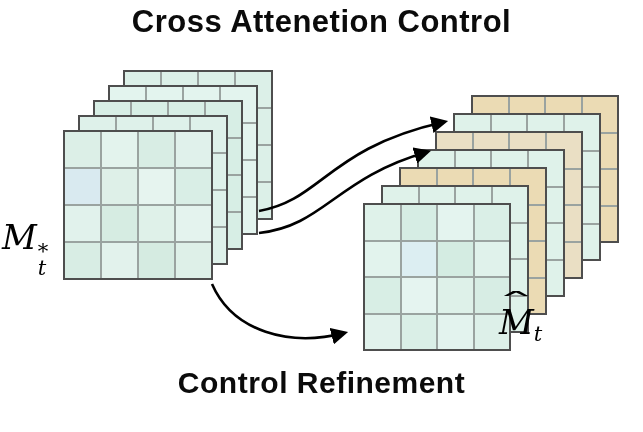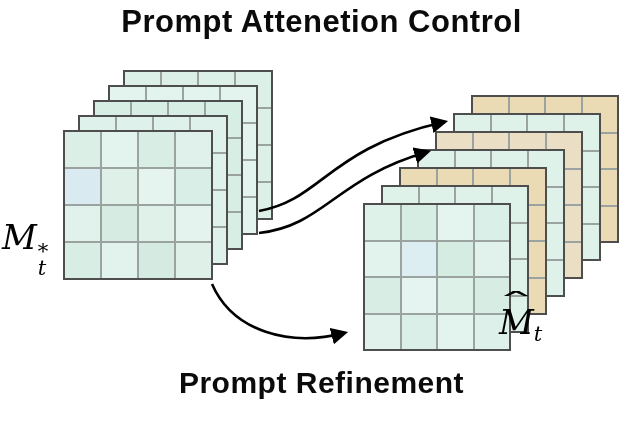--- a/index.html
+++ b/index.html
@@ -47,21 +47,21 @@
     transform:translateX(-50%) scaleX(2.9);
     font-style:normal; font-size:27px; line-height:1;
   }
   .msub-right { font-size:0.62em; vertical-align:-0.35em; }
 </style>
 </head>
 <body>
 
 <div class="canvas">
 
-  <div class="title">Prompt Attenetion Control</div>
+  <div class="title">Cross Attenetion Control</div>
 
   <div class="stack stack-left">
       <div class="grid" style="left: 60px; top: 0px; width: 150px; height: 150px; z-index: 1; grid-template-columns: repeat(4, 1fr); grid-template-rows: repeat(4, 1fr);">
         <div class="cell" style="background: rgb(220, 240, 232);"></div>
         <div class="cell" style="background: rgb(220, 240, 232);"></div>
         <div class="cell" style="background: rgb(220, 240, 232);"></div>
         <div class="cell" style="background: rgb(220, 240, 232);"></div>
         <div class="cell" style="background: rgb(220, 240, 232);"></div>
         <div class="cell" style="background: rgb(220, 240, 232);"></div>
         <div class="cell" style="background: rgb(220, 240, 232);"></div>
@@ -293,15 +293,15 @@
     <span>M</span><span class="mscripts">
         <span class="msup">*</span>
         <span class="msub">t</span>
       </span>
   </span>
 
   <span class="math-label" style="left:499px; top:305px;">
     <span class="mhat"><span class="hat">ˆ</span><span>M</span></span><span class="msub-right">t</span>
   </span>
 
-  <div class="footer">Prompt Refinement</div>
+  <div class="footer">Control Refinement</div>
 
 </div>
 
 </body></html>

